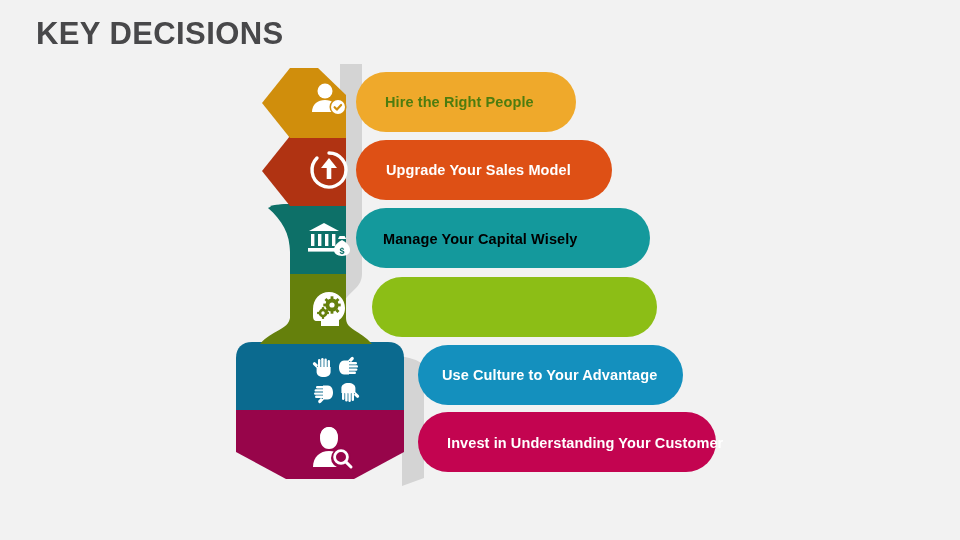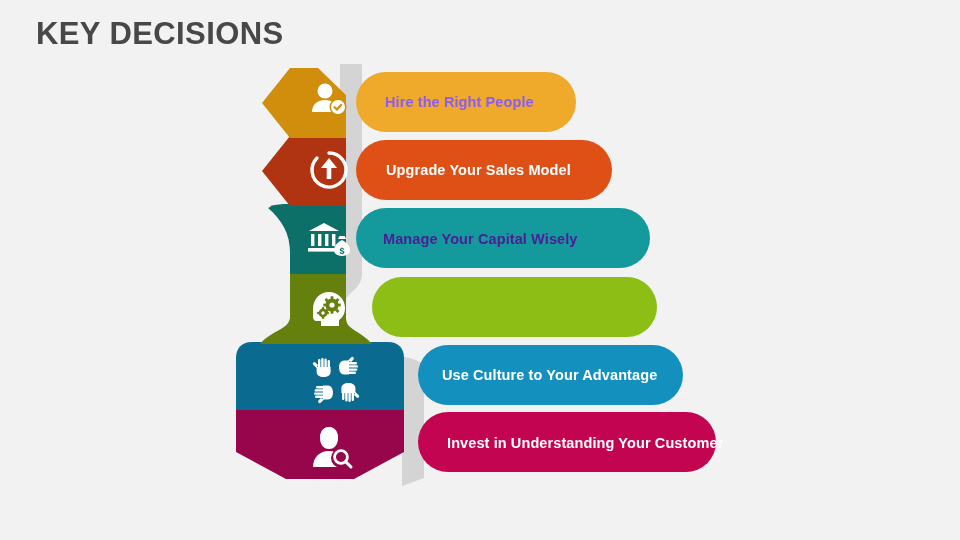--- a/index.html
+++ b/index.html
@@ -269,20 +269,20 @@
       <svg width="48" height="48" viewBox="0 0 48 48">
         <path d="M22 4 c6 0 9 5 9 11 c0 6 -3 11 -9 11 c-6 0 -9 -5 -9 -11 c0 -6 3 -11 9 -11 z" fill="#ffffff"></path>
         <path d="M13 16 c0 -8 4 -12 9 -12 c5 0 9 4 9 12 c0 -4 -4 -6 -9 -6 c-5 0 -9 2 -9 6 z" fill="#ffffff"></path>
         <path d="M6 44 c0 -10 7 -16 16 -16 c9 0 16 6 16 16 z" fill="#ffffff"></path>
         <circle cx="34" cy="35" r="10" fill="#97054a"></circle>
         <circle cx="34" cy="34" r="6.4" fill="none" stroke="#ffffff" stroke-width="2.8"></circle>
         <path d="M38.6 38.6 L44 44" stroke="#ffffff" stroke-width="3" stroke-linecap="round"></path>
       </svg>
     </div>
 
-    <div class="row-label" style="left: 385px; top: 95px; color: #8b5cf6;">Hire the Right People</div>
+    <div class="row-label" style="left: 385px; top: 95px; color: #4d7c0f;">Hire the Right People</div>
     <div class="row-label" style="left: 386px; top: 163px; color: rgb(255, 255, 255);">Upgrade Your Sales Model</div>
-    <div class="row-label" style="left: 383px; top: 232px; color: #4c1d95;">Manage Your Capital Wisely</div>
+    <div class="row-label" style="left: 383px; top: 232px; color: #000000;">Manage Your Capital Wisely</div>
     <div class="row-label" style="left: 442px; top: 368px; color: rgb(255, 255, 255);">Use Culture to Your Advantage</div>
     <div class="row-label" style="left: 440px; top: 436px; color: rgb(255, 255, 255); margin-left: 7px;">Invest in Understanding Your Customer</div>
 
   </div>
 </div>
 
 </body></html>

